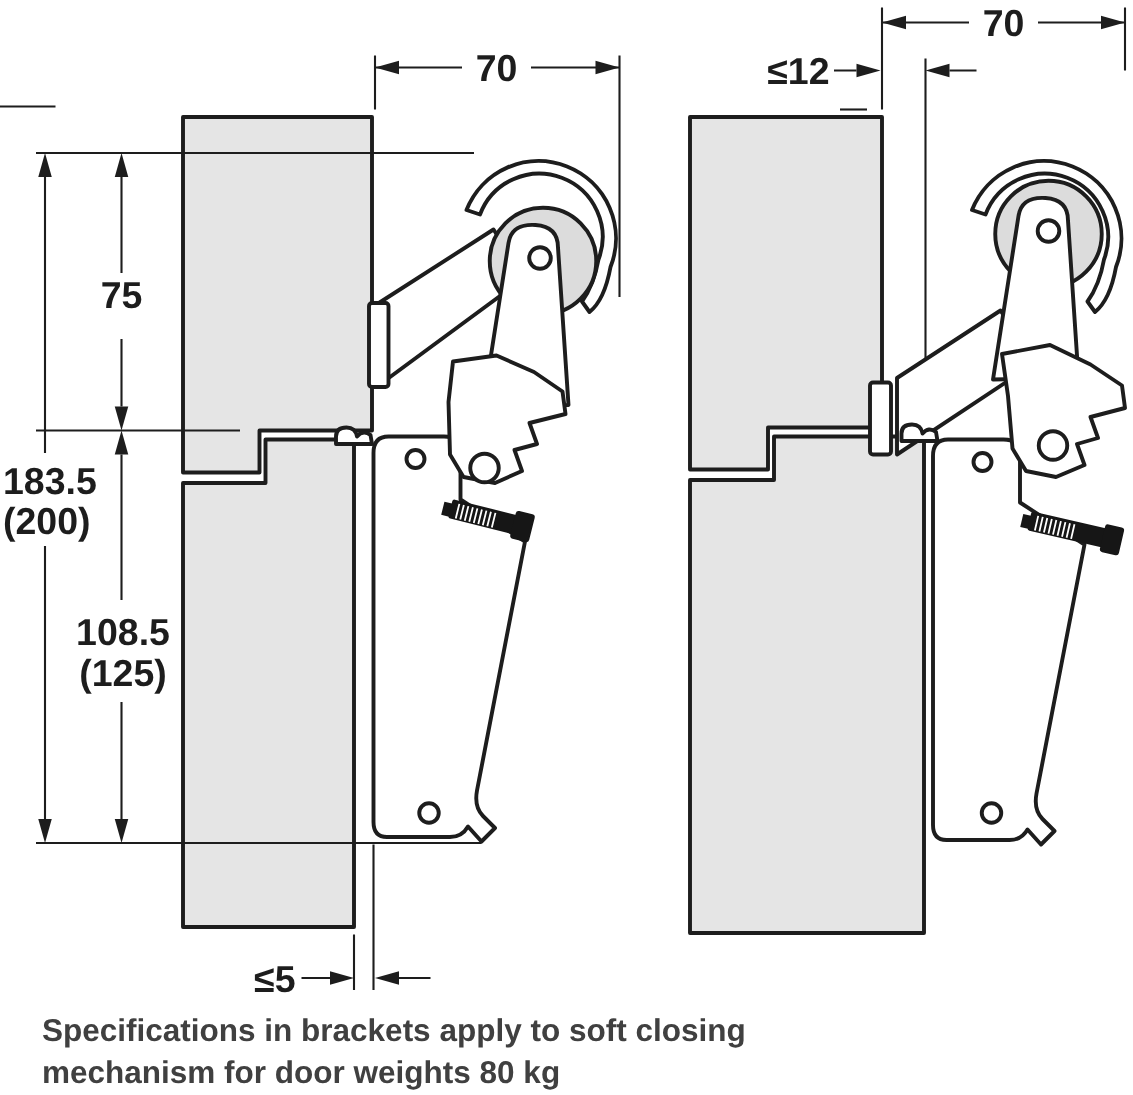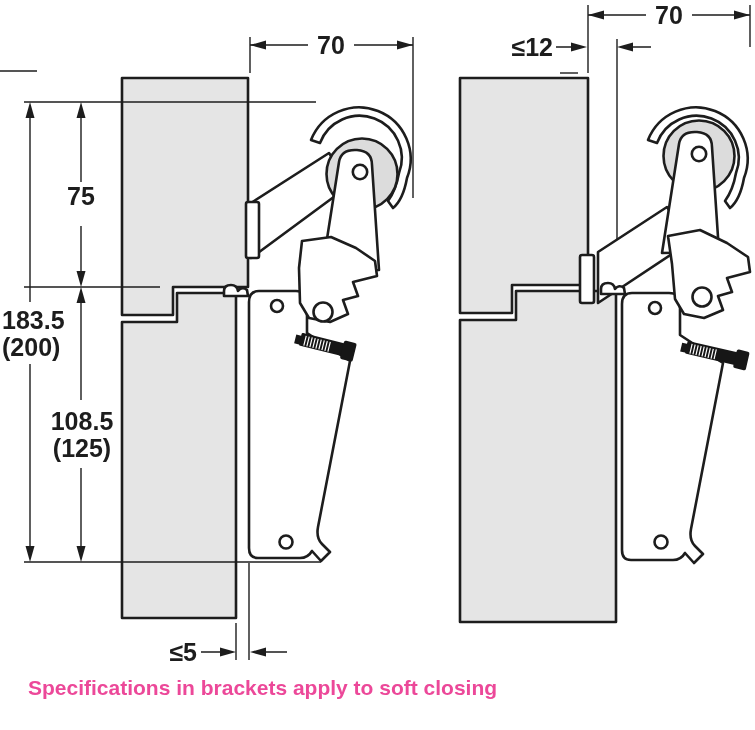--- a/index.html
+++ b/index.html
@@ -7,21 +7,21 @@
          font-family:"Liberation Sans", sans-serif;}
   svg{position:absolute;left:0;top:0;}
   .outline{fill:#ffffff;stroke:#1d1d1d;stroke-width:2.6;stroke-linejoin:round;}
   .panel{stroke:#1d1d1d;stroke-width:2.6;stroke-linejoin:round;}
   .dimline{stroke:#1d1d1d;stroke-width:1.4;fill:none;}
   .arrow{fill:#1d1d1d;stroke:none;}
   .dimtext{font-family:"Liberation Sans", sans-serif;font-weight:bold;font-size:25px;fill:#1d1d1d;}
   .hatch{stroke:#ffffff;stroke-width:1.2;}
   .blackpart{fill:#161616;stroke:none;}
   .caption{position:absolute;left:28px;top:674px;width:700px;
-           font-weight:bold;font-size:21px;line-height:28px;color:#ec4899;}
+           font-weight:bold;font-size:21px;line-height:28px;color:#404040;}
 </style>
 </head>
 <body>
 
 <div class="stage">
 <svg width="755" height="730" viewBox="0 0 755 730">
 
   <g>
 
     <path class="panel" d="M122,78 H248 V287 H173 V315 H122 Z" fill="#e5e5e5"></path>
@@ -127,14 +127,15 @@
         <rect class="blackpart" x="736" y="339" width="13" height="19" rx="2"></rect>
         <path class="hatch" d="M691,344 V354 M694.1,344 V354 M697.2,344 V354 M700.3,344 V354 M703.4,344 V354 M706.5,344 V354 M709.6,344 V354 M712.7,344 V354 M715.8,344 V354"></path>
       </g>
       <path class="outline" stroke-width="2.2" d="M601,294 L601,289 Q601,283 608,283 Q614,283 615,289 Q619,284 624,288 L625,294 Z"></path>
     </g>
   </g>
 </svg>
 
   <div class="caption">
     <div>Specifications in brackets apply to soft closing</div>
+    <div>mechanism for door weights 80 kg</div>
   </div>
 </div>
 
 </body></html>

